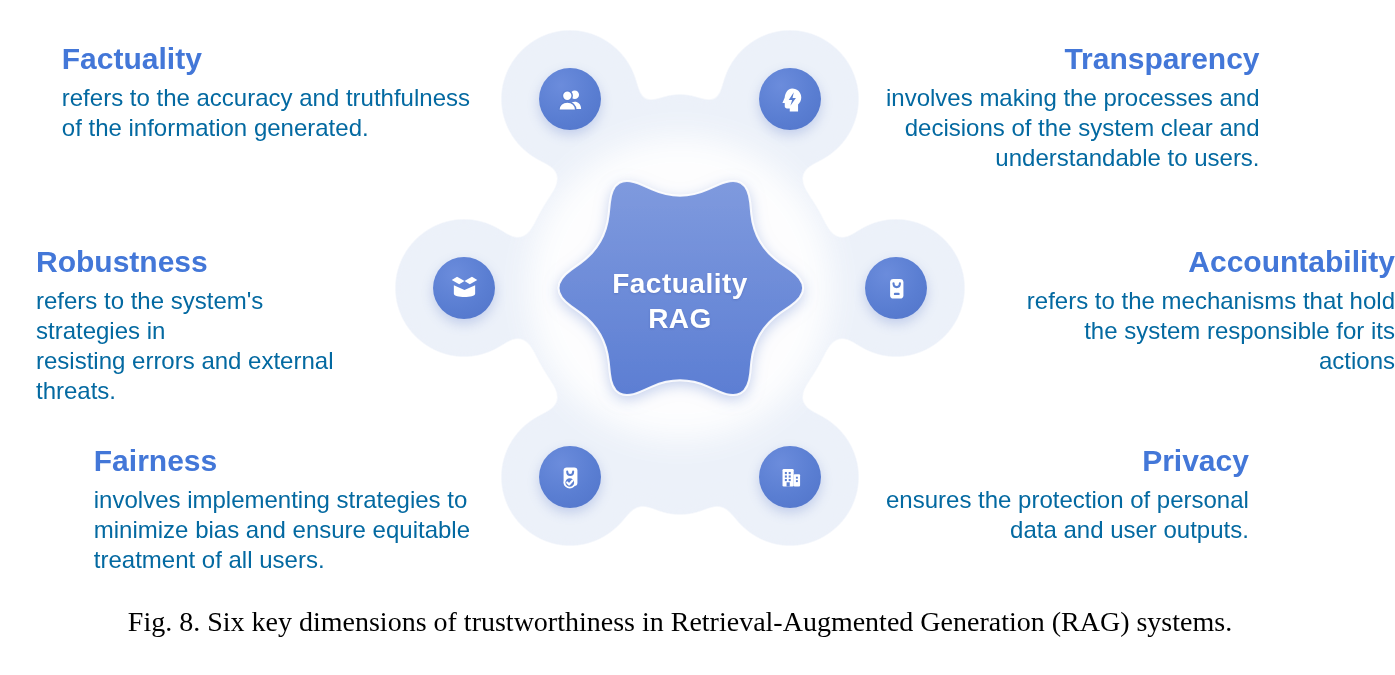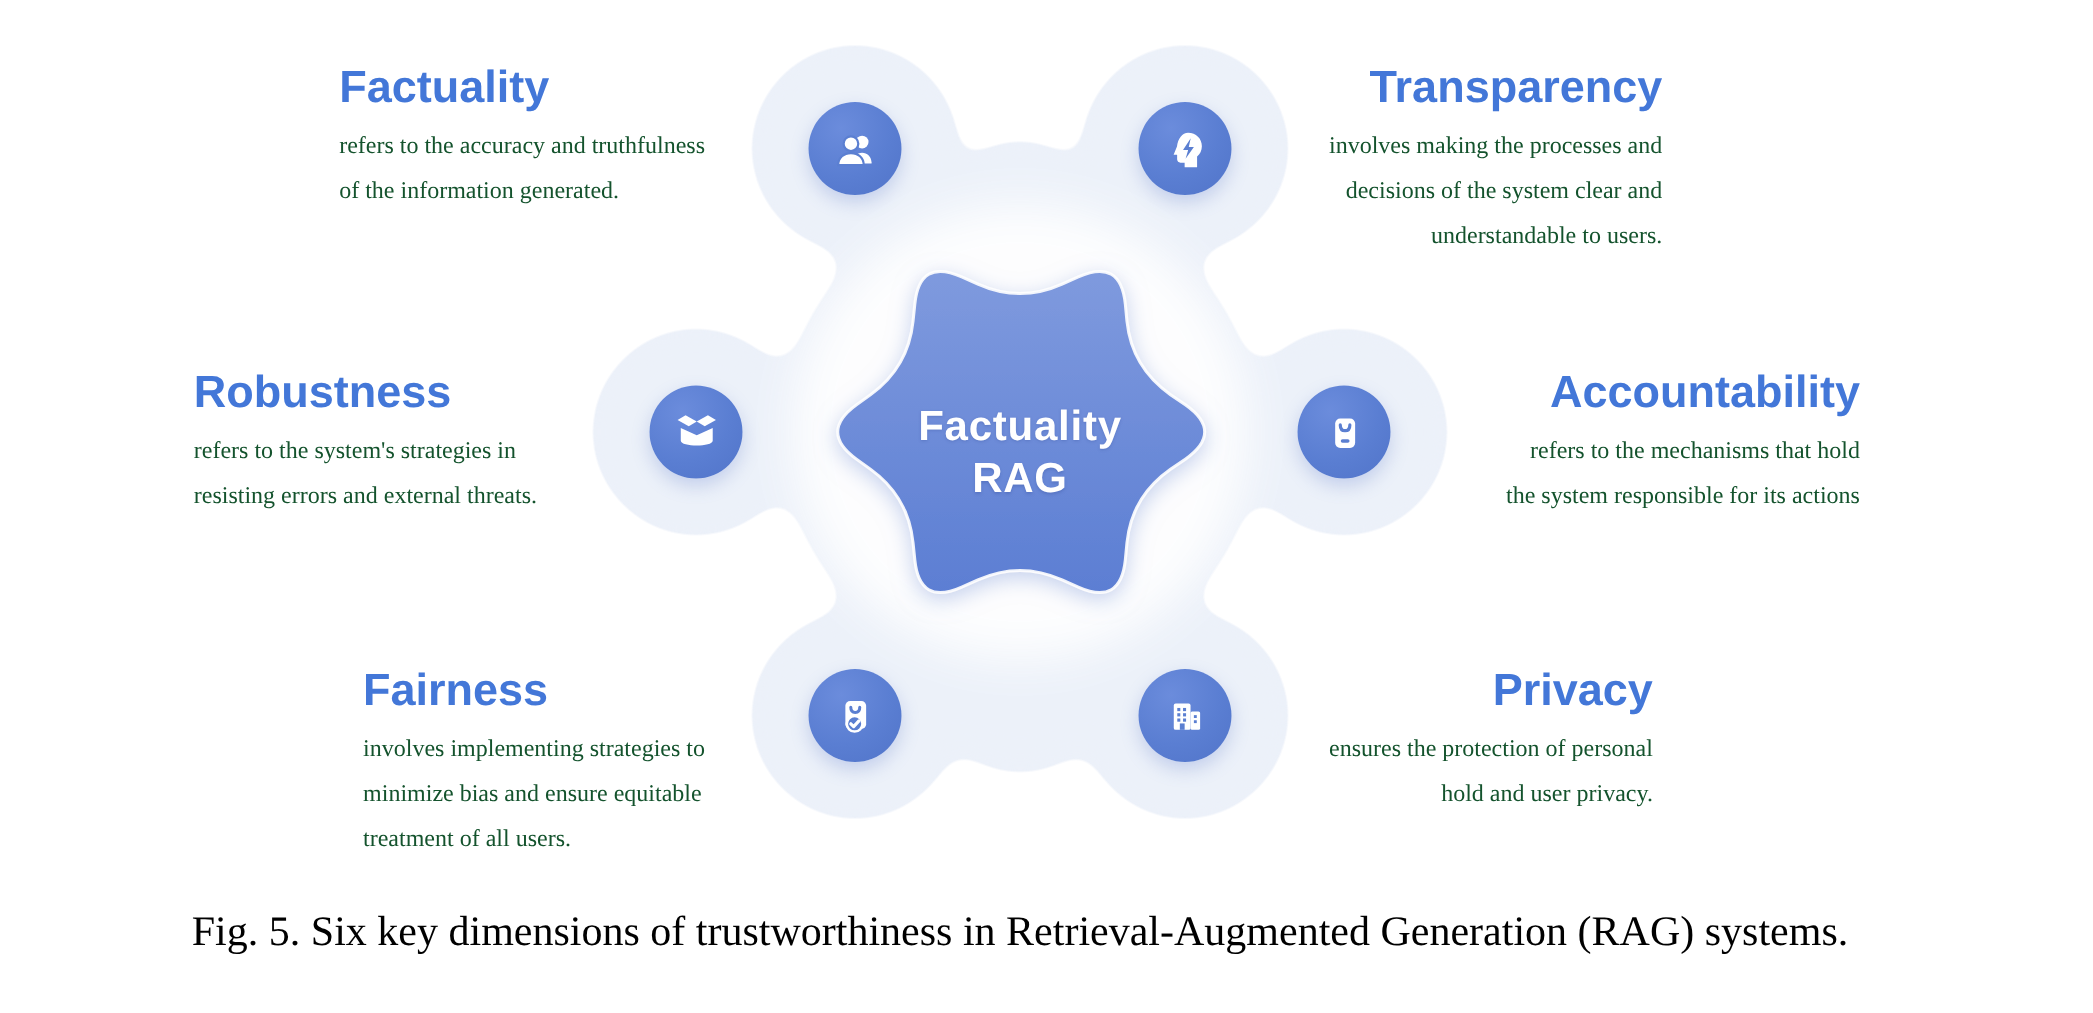--- a/index.html
+++ b/index.html
@@ -15,22 +15,22 @@
   .icon-circle svg{width:33px;height:33px;display:block;}
 
   .center-text{position:absolute;left:555px;top:266px;width:250px;text-align:center;
     color:#ffffff;font-weight:bold;font-size:28px;line-height:35px;
     font-family:"Liberation Sans",sans-serif;letter-spacing:.5px;
     text-shadow:0 1px 2px rgba(60,85,160,.35);}
 
   .dim{position:absolute;}
   .dim .ttl{margin:0;font-family:"Liberation Sans",sans-serif;font-weight:bold;
     font-size:30px;line-height:38px;color:#4377d8;}
-  .dim .desc{margin-top:5px;font-family:Liberation Serif, serif;
-    font-size:16px;line-height:30px;color:#14532d;}
+  .dim .desc{margin-top:5px;font-family:Liberation Sans, sans-serif;
+    font-size:24px;line-height:30px;color:#0369a1;}
   .dim.ra{}
   .dim.la{text-align:right;}
 
   #factuality{top:40px;right:925px;}
   #transparency{top:40px;left:886px;}
   #robustness{top:243px;right:1037px;margin-left:36px;}
   #accountability{top:243px;left:1004px;}
   #fairness{top:442px;right:925px;}
   #privacy{top:442px;left:886px;}
 
@@ -189,19 +189,19 @@
       <div>involves implementing strategies to</div>
       <div>minimize bias and ensure equitable</div>
       <div>treatment of all users.</div>
     </div>
   </div>
 
   <div class="dim la" id="privacy">
     <h2 class="ttl">Privacy</h2>
     <div class="desc">
       <div>ensures the protection of personal</div>
-      <div>hold and user privacy.</div>
-    </div>
-  </div>
-
-  <div class="caption">Fig. 5. Six key dimensions of trustworthiness in Retrieval-Augmented Generation (RAG) systems.</div>
+      <div>data and user outputs.</div>
+    </div>
+  </div>
+
+  <div class="caption">Fig. 8. Six key dimensions of trustworthiness in Retrieval-Augmented Generation (RAG) systems.</div>
 
 </div>
 
 </body></html>

